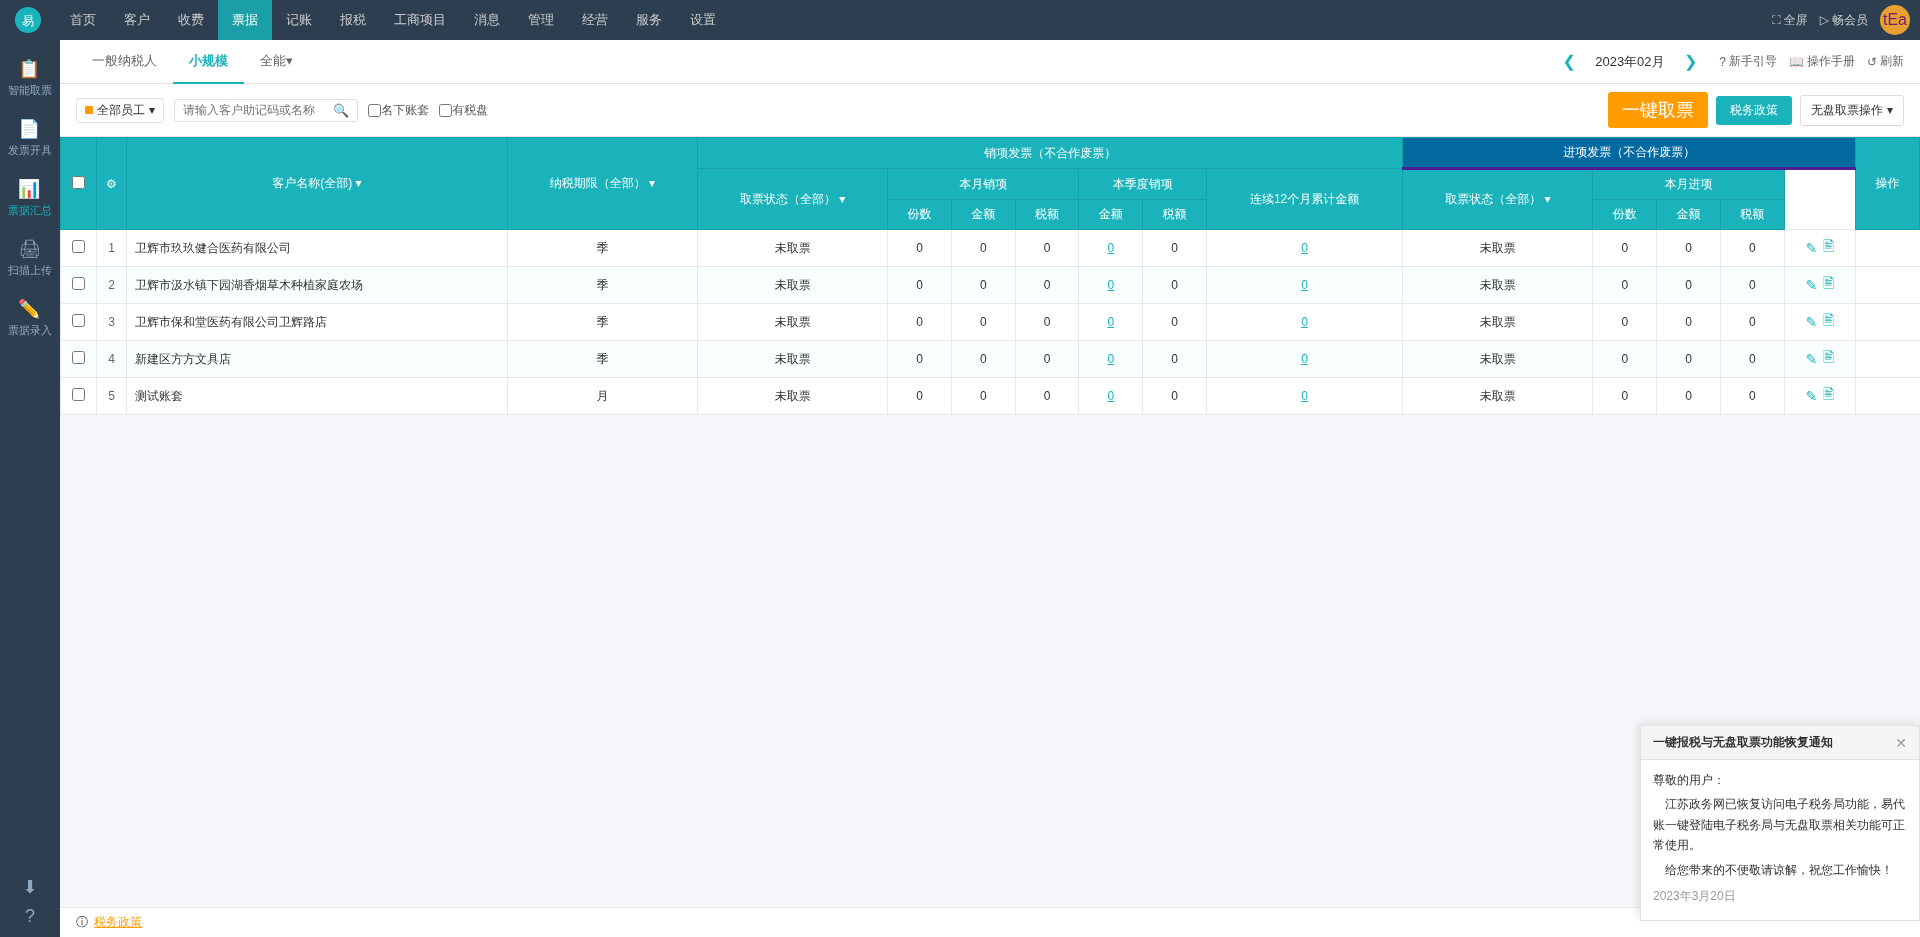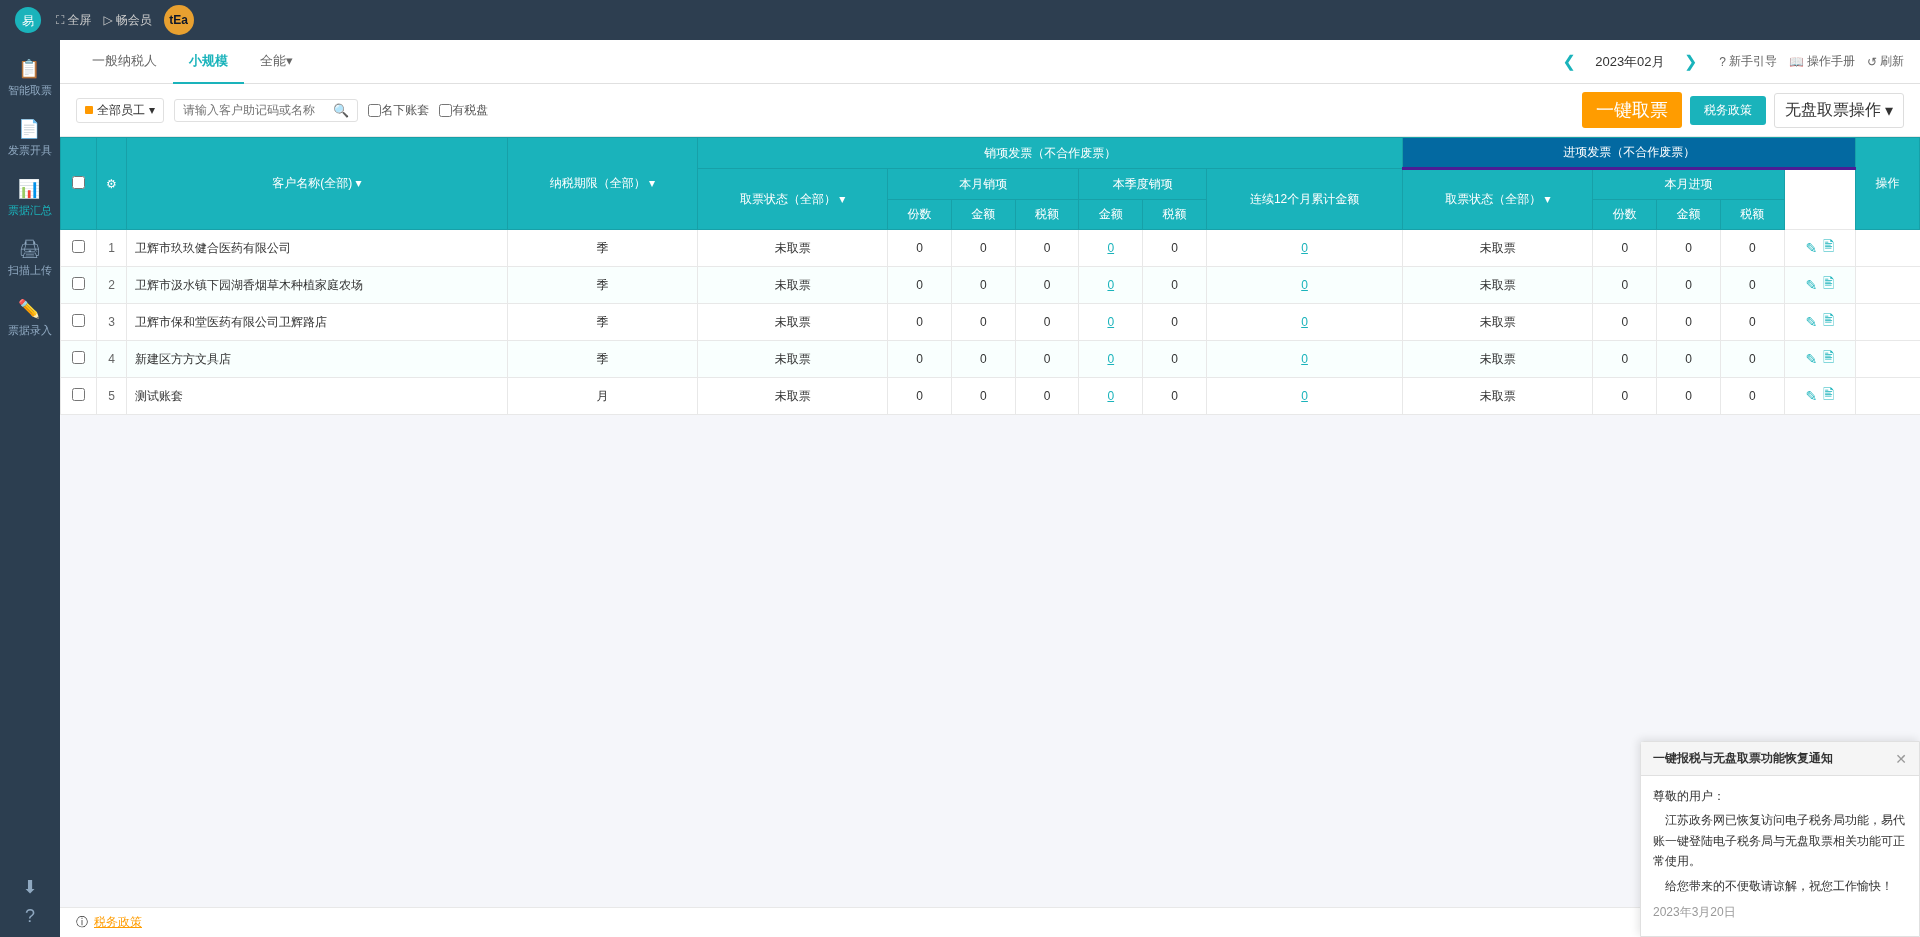--- a/index.html
+++ b/index.html
@@ -16,21 +16,21 @@
     }
     .top-nav .logo svg { width: 28px; height: 28px; }
     .top-nav .nav-items { display: flex; align-items: center; flex: 1; }
     .top-nav .nav-item {
       padding: 0 14px; height: 40px; display: flex; align-items: center;
       cursor: pointer; font-size: 13px; color: #ccc;
     }
     .top-nav .nav-item.active { color: #fff; background: #1a9fa6; }
     .top-nav .nav-right { display: flex; align-items: center; gap: 12px; color: #ccc; font-size: 12px; }
     .top-nav .nav-right span { cursor: pointer; display: flex; align-items: center; gap: 3px; }
-    .avatar { width: 30px; height: 30px; border-radius: 50%; background: #e8a030; display: flex; align-items: center; justify-content: center; color: #0f172a; font-size: 12px; cursor: pointer; font-weight: bold; }
+    .avatar { width: 30px; height: 30px; border-radius: 50%; background: #e8a030; display: flex; align-items: center; justify-content: center; color: #701a75; font-size: 16px; cursor: pointer; }
 
     
     .main-layout { display: flex; height: calc(937px - 40px); }
 
     
     .sidebar {
       width: 60px; background: #2c3e50; display: flex; flex-direction: column;
       align-items: center; padding-top: 10px; gap: 4px; flex-shrink: 0;
     }
     .sidebar-item {
@@ -82,42 +82,42 @@
     }
     .search-box input { border: none; outline: none; font-size: 12px; width: 150px; color: #333; }
     .search-box .search-btn { background: none; border: none; cursor: pointer; color: #999; font-size: 13px; }
     .checkbox-label { display: flex; align-items: center; gap: 0; font-size: 12px; color: #555; cursor: pointer; }
     .checkbox-label input { cursor: pointer; }
     .toolbar-right { margin-left: auto; display: flex; align-items: center; gap: 8px; }
     .btn-primary { background: #ff9c00; color: #fff; border: none; border-radius: 3px; padding: 6px 14px; font-size: 18px; cursor: pointer; }
     .btn-danger { background: #1ab3bb; color: #fff; border: none; border-radius: 3px; padding: 6px 14px; font-size: 12px; cursor: pointer; }
     .btn-dropdown {
       background: #fff; color: #333; border: 1px solid #ddd; border-radius: 3px;
-      padding: 6px 10px; font-size: 16px; cursor: pointer; display: flex; align-items: center; gap: 4px;
+      padding: 6px 10px; font-size: 12px; cursor: pointer; display: flex; align-items: center; gap: 4px;
     }
 
     
     .table-container { flex: 1; overflow: auto; padding: 0; }
     table { width: 100%; border-collapse: collapse; background: #fff; }
     thead tr th {
       background: #1ab3bb; color: #fff; font-size: 12px; font-weight: normal;
       padding: 6px 8px; text-align: center; border: 1px solid #17a0a8; white-space: nowrap;
     }
     tbody tr { border-bottom: 1px solid #e8e8e8; }
     tbody tr:nth-child(even) { background: #f9fffe; }
     tbody td { padding: 6px 8px; text-align: center; font-size: 12px; color: #333; border: 1px solid #e8e8e8; }
     tbody td.name-cell { text-align: left; }
     .row-num { color: #666; }
     .link-0 { color: #1ab3bb; text-decoration: underline; cursor: pointer; }
     .action-icons { display: flex; align-items: center; justify-content: center; gap: 6px; }
     .action-icon { cursor: pointer; color: #1ab3bb; font-size: 14px; }
 
     
     .notification-panel {
-      position: fixed; right: 0; bottom: 0; width: 280px; background: #fff;
+      position: fixed; right: 0; bottom: 16px; width: 280px; background: #fff;
       border: 1px solid #e0e0e0; border-radius: 4px 0 0 0; box-shadow: -2px -2px 8px rgba(0,0,0,0.1);
       font-size: 12px; color: #333; z-index: 200;
     }
     .notif-header {
       background: #f5f5f5; padding: 8px 12px; display: flex; align-items: center;
       justify-content: space-between; border-bottom: 1px solid #e0e0e0;
     }
     .notif-header .title { font-weight: bold; font-size: 12px; }
     .notif-close { cursor: pointer; color: #999; font-size: 14px; }
     .notif-body { padding: 10px 12px; max-height: 160px; overflow-y: auto; line-height: 1.7; }
@@ -138,20 +138,34 @@
   </style>
 </head>
 <body>
 
 <div class="top-nav">
   <div class="logo">
     <svg viewBox="0 0 30 30" xmlns="http://www.w3.org/2000/svg">
       <circle cx="15" cy="15" r="14" fill="#1ab3bb"></circle>
       <text x="15" y="20" text-anchor="middle" fill="#fff" font-size="13" font-family="Arial">易</text>
     </svg>
+  </div>
+  <div class="nav-items">
+    <div class="nav-item">首页</div>
+    <div class="nav-item">客户</div>
+    <div class="nav-item">收费</div>
+    <div class="nav-item active">票据</div>
+    <div class="nav-item">记账</div>
+    <div class="nav-item">报税</div>
+    <div class="nav-item">工商项目</div>
+    <div class="nav-item">消息</div>
+    <div class="nav-item">管理</div>
+    <div class="nav-item">经营</div>
+    <div class="nav-item">服务</div>
+    <div class="nav-item">设置</div>
   </div>
   <div class="nav-right">
     <span>⛶ <span>全屏</span></span>
     <span>▷ <span>畅会员</span></span>
     <div class="avatar">tEa</div>
   </div>
 </div>
 
 <div class="main-layout">
 

